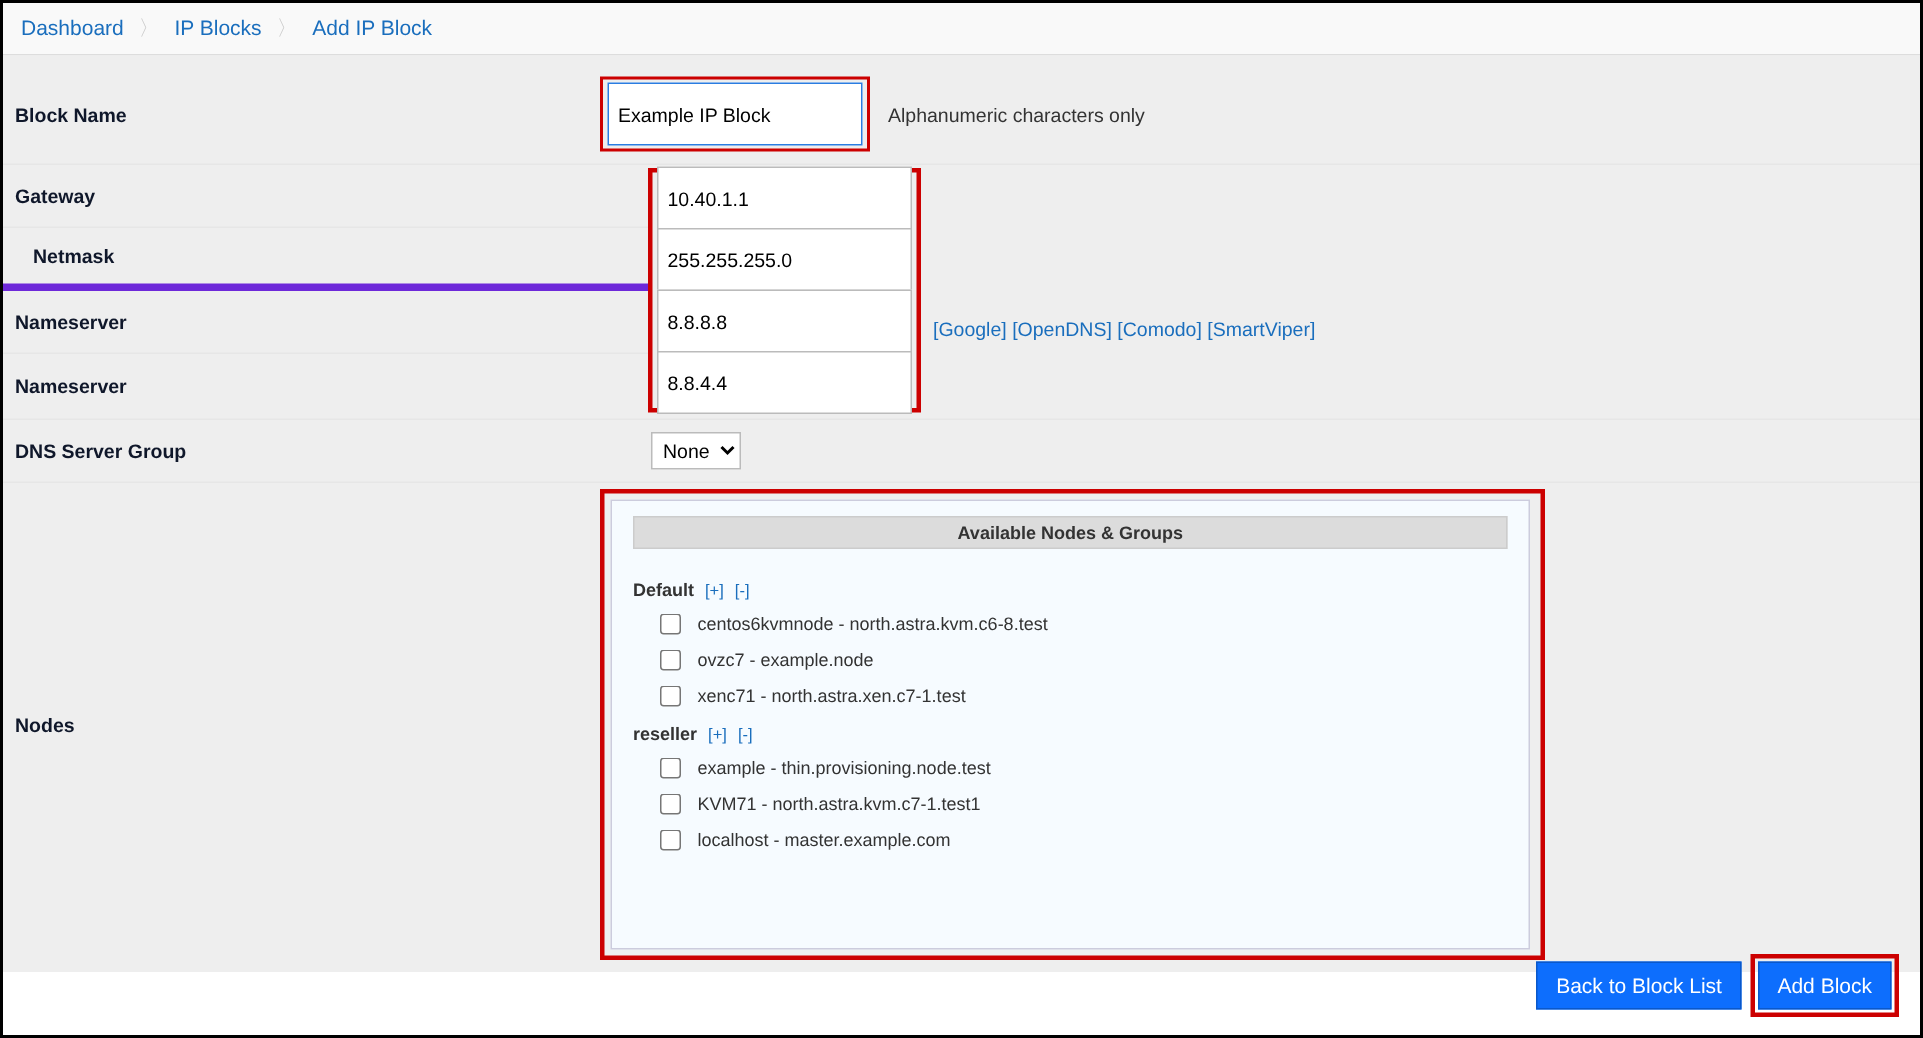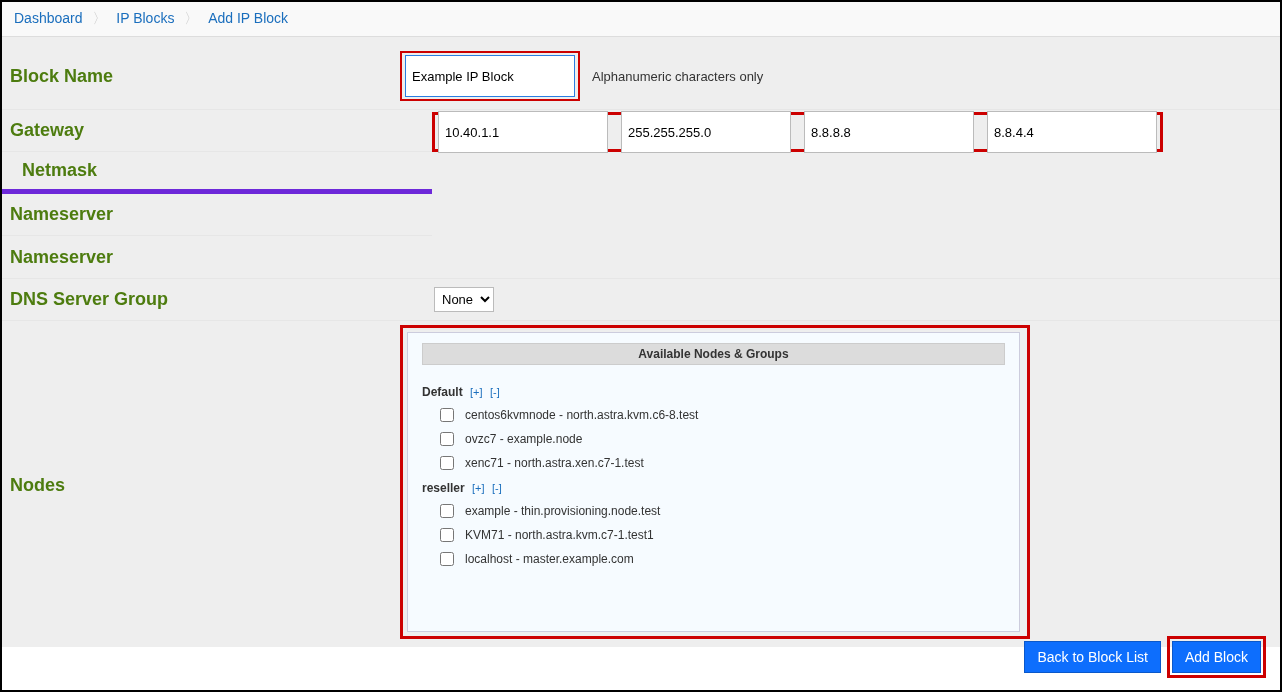--- a/index.html
+++ b/index.html
@@ -41,22 +41,22 @@
   .form-row {
     display: flex;
     align-items: center;
     padding: 8px 8px;
     border-bottom: 1px solid #e6e6e6;
   }
   .form-row:last-child { border-bottom: none; }
   .form-label {
     width: 390px;
     font-weight: bold;
-    font-size: 18px;
-    color: #4d7c0f;
+    font-size: 13px;
+    color: #0f172a;
     flex-shrink: 0;
   }
   .form-field {
     display: flex;
     align-items: center;
     gap: 12px;
   }
   .highlight-box1 {
     border: 2px solid #c00;
     padding: 2px 3px;
@@ -157,21 +157,21 @@
     color: #fff;
     border: 1px solid #0a58ca;
     padding: 7px 12px;
     font-size: 14px;
     cursor: pointer;
   }
   .stacked-highlight {
     border: 3px solid #c00;
     padding: 3px 3px;
     display: flex;
-    flex-direction: row;
+    flex-direction: column;
     gap: 13px;
   }
   .stacked-highlight input {
     width: 170px;
   }
   .stacked-row {
     display: flex;
     align-items: center;
     gap: 12px;
     height: 28px;
@@ -223,20 +223,30 @@
             <input type="text" value="10.40.1.1" style="">
           </div>
           <div class="stacked-row">
             <input type="text" value="255.255.255.0" style="">
           </div>
           <div class="stacked-row">
             <input type="text" value="8.8.8.8" style="">
           </div>
           <div class="stacked-row">
             <input type="text" value="8.8.4.4" style="">
+          </div>
+        </div>
+        <div style="display:flex; flex-direction:column;">
+          <div style="height:42px;"></div>
+          <div style="height:42px;"></div>
+          <div style="height:42px; display:flex; align-items:center; padding-left:8px;" class="ns-links">
+            <a href="#">[Google]</a>&nbsp;
+            <a href="#">[OpenDNS]</a>&nbsp;
+            <a href="#">[Comodo]</a>&nbsp;
+            <a href="#">[SmartViper]</a>
           </div>
         </div>
       </div>
     </div>
 
     <div class="form-row">
       <div class="form-label" style="width:424px;">DNS Server Group</div>
       <div class="form-field">
         <select>
           <option>None</option>

